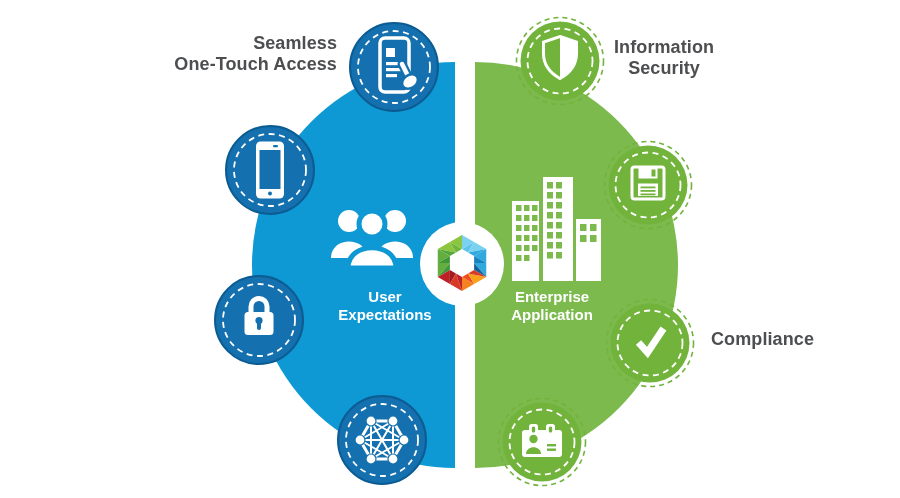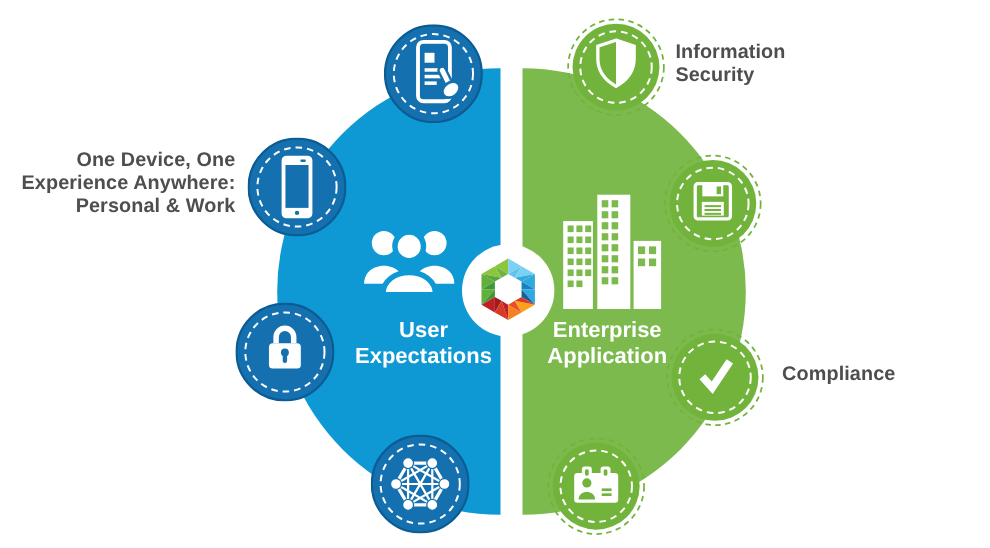--- a/index.html
+++ b/index.html
@@ -7,32 +7,32 @@
     position:relative;width:900px;height:498px;overflow:hidden;background:#fff;
     font-family:"Liberation Sans",sans-serif;
   }
   .label{
     position:absolute;
     font-weight:bold;font-size:18px;line-height:1.16;
     color:var(--c-text,#4D4E50);
     white-space:pre-line;letter-spacing:.1px;
   }
   .label.r{text-align:right;}
-  .label.l{text-align:left;}
+  .label.l{text-align:center;}
   #lbl-seamless{right:563px;top:33px;}
   #lbl-onedevice{right:686px;top:135px;}
   #lbl-personalization{right:688px;top:293px;}
   #lbl-anyapp{right:576px;top:403px;}
   #lbl-infosec{left:614px;top:37px;}
   #lbl-isolation{left:699px;top:158px;}
   #lbl-compliance{left:711px;top:329px;}
   #lbl-identity{left:598px;top:425px;}
   .half-title{
     position:absolute;width:200px;text-align:center;color:#fff;
-    font-weight:bold;font-size:20px;line-height:1.2;white-space:pre-line;
+    font-weight:bold;font-size:15px;line-height:1.2;white-space:pre-line;
   }
   #title-user{left:285px;top:288px;}
   #title-ent{left:452px;top:288px;}
   .icn{position:absolute;width:90px;height:90px;}
   #ic-seamless{left:349px;top:22px;}
   #ic-onedevice{left:225px;top:125px;}
   #ic-lock{left:214px;top:275px;}
   #ic-network{left:337px;top:395px;}
   #ic-shield{left:515px;top:16px;}
   #ic-floppy{left:603px;top:140px;}
@@ -240,23 +240,22 @@
       <rect x="34.8" y="29.5" width="3.4" height="6" rx="1.5" fill="#72B33C"></rect>
       <rect x="49" y="27" width="9" height="11" rx="2.5" fill="#fff"></rect>
       <rect x="51.8" y="29.5" width="3.4" height="6" rx="1.5" fill="#72B33C"></rect>
       <circle cx="36.5" cy="42" r="4.2" fill="#72B33C"></circle>
       <path d="M29 57 C29 48 44 48 44 57 Z" fill="#72B33C"></path>
       <rect x="50" y="47" width="9" height="2.4" fill="#72B33C"></rect>
       <rect x="50" y="51.5" width="9" height="2.4" fill="#72B33C"></rect>
     </svg>
   </div>
 
-  <div class="label r" id="lbl-onedevice">One Device, One
-Experience Anywhere:
-Personal &amp; Work</div>
+  <div class="label r" id="lbl-seamless">Seamless
+One-Touch Access</div>
   <div class="label l" id="lbl-infosec">Information
 Security</div>
   <div class="label l" id="lbl-compliance">Compliance</div>
 
   <div class="half-title" id="title-user">User
 Expectations</div>
   <div class="half-title" id="title-ent">Enterprise
 Application</div>
 
 </div>

